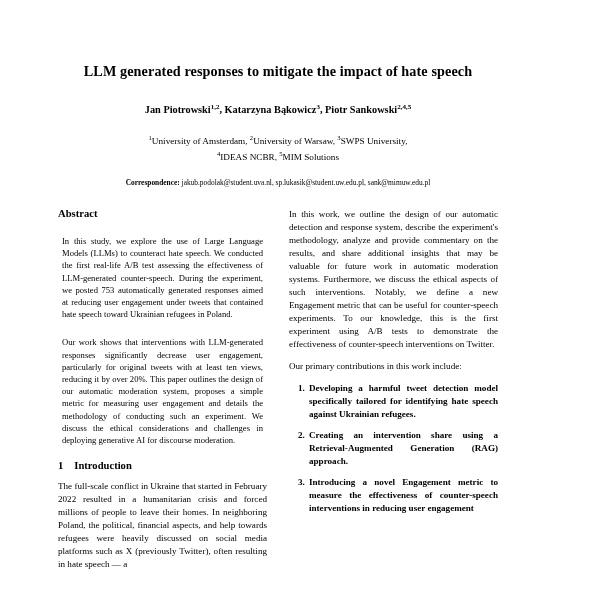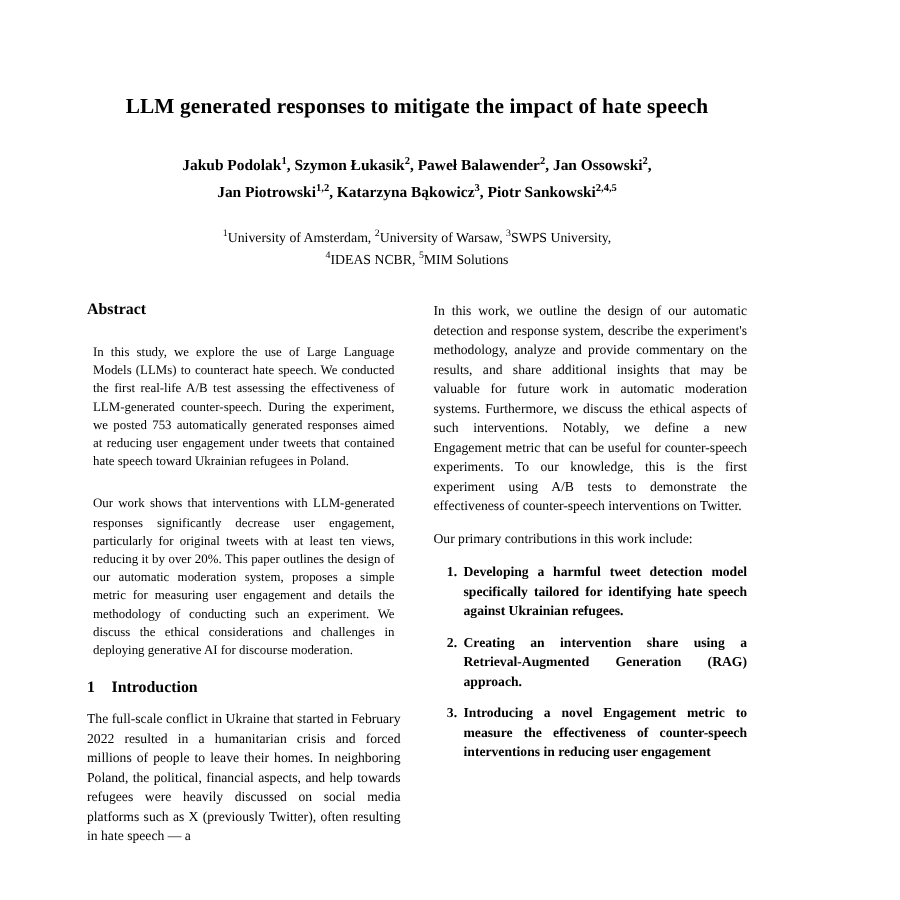--- a/index.html
+++ b/index.html
@@ -111,29 +111,32 @@
   }
 </style>
 </head>
 <body>
 
 <div class="page">
 
   <div class="title">LLM generated responses to mitigate the impact of hate speech</div>
 
   <div class="authors">
-    <div>Jakub Podolak<sup>1</sup>, Szymon Łukasik<sup>2</sup>, Paweł Balawender<sup>2</sup>, Jan Ossowski<sup>2</sup>,</div>
     <div>Jan Piotrowski<sup>1,2</sup>, Katarzyna Bąkowicz<sup>3</sup>, Piotr Sankowski<sup>2,4,5</sup></div>
   </div>
 
   <div class="affil">
     <div><sup>1</sup>University of Amsterdam, <sup>2</sup>University of Warsaw, <sup>3</sup>SWPS University,</div>
     <div><sup>4</sup>IDEAS NCBR, <sup>5</sup>MIM Solutions</div>
   </div>
 
+  <div class="correspondence">
+    <span class="label">Correspondence:</span>
+    <span>jakub.podolak@student.uva.nl, sp.lukasik@student.uw.edu.pl, sank@mimuw.edu.pl</span>
+  </div>
 
   <div class="columns">
 
     <div class="col">
       <div class="abstract-head">Abstract</div>
       <div class="abstract-body">
         <p>In this study, we explore the use of Large Language Models (LLMs) to counteract hate speech. We conducted the first real-life A/B test assessing the effectiveness of LLM-generated counter-speech. During the experiment, we posted 753 automatically generated responses aimed at reducing user engagement under tweets that contained hate speech toward Ukrainian refugees in Poland.</p>
         <p>Our work shows that interventions with LLM-generated responses significantly decrease user engagement, particularly for original tweets with at least ten views, reducing it by over 20%. This paper outlines the design of our automatic moderation system, proposes a simple metric for measuring user engagement and details the methodology of conducting such an experiment. We discuss the ethical considerations and challenges in deploying generative AI for discourse moderation.</p>
       </div>
 

